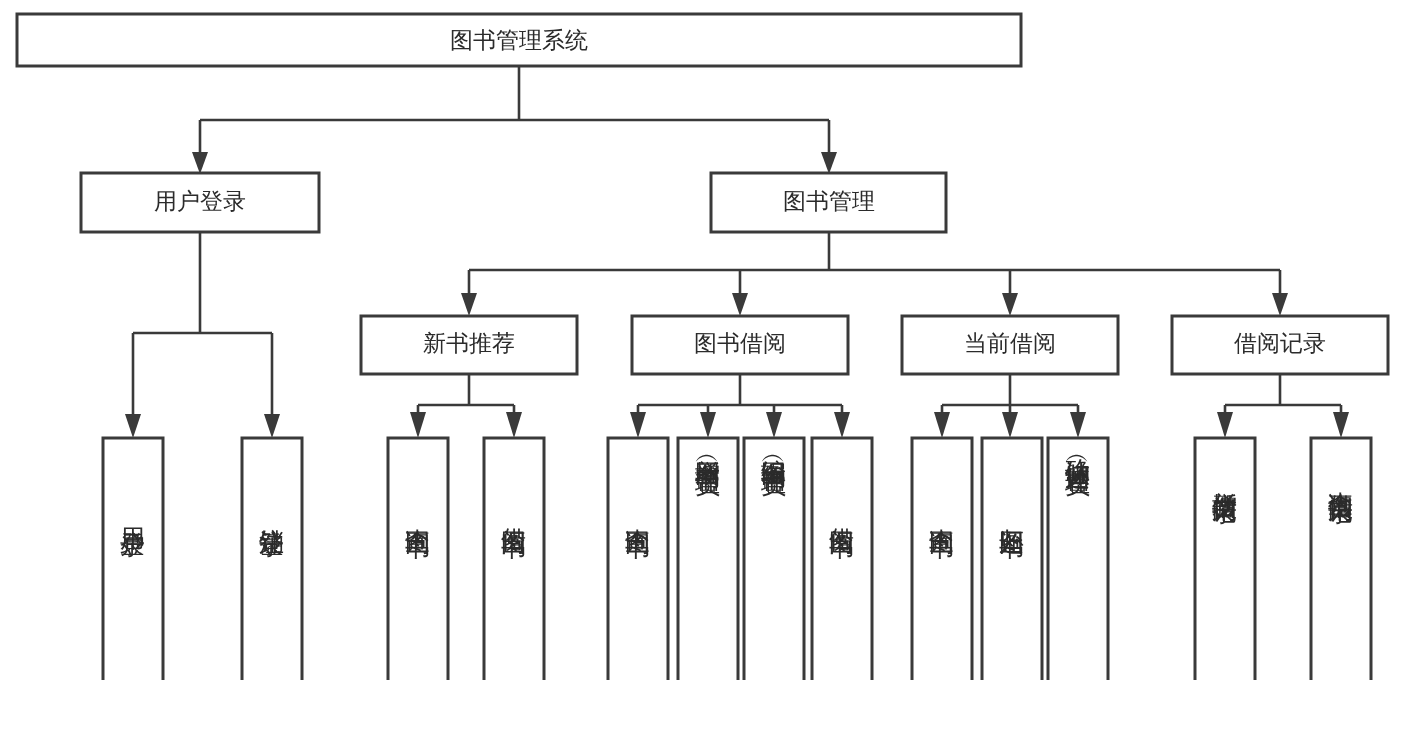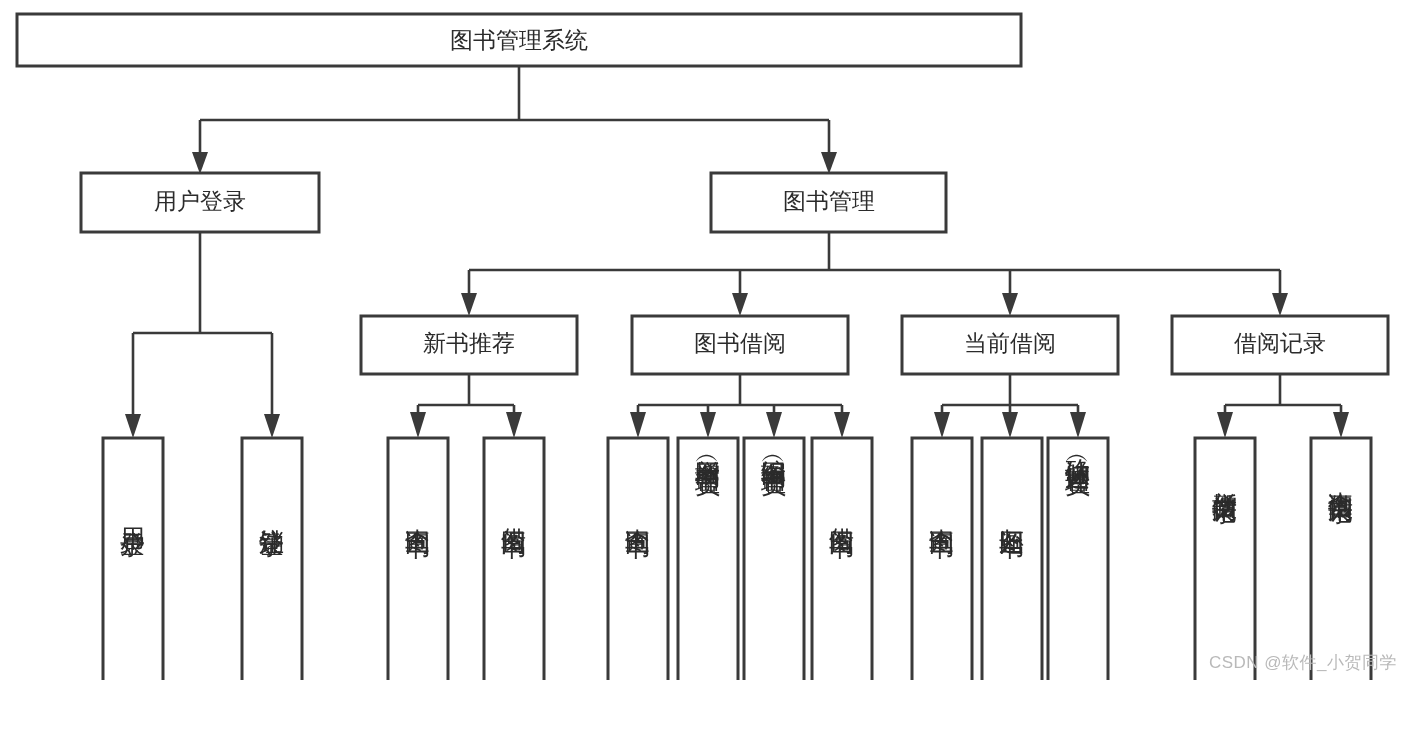--- a/index.html
+++ b/index.html
@@ -239,15 +239,14 @@
       <text class="node-label-vert" x="1225" y="477">新增借阅记录</text>
     </g>
 
     <g>
       <rect class="node-rect" x="1311" y="438" width="60" height="298"></rect>
       <text class="node-label-vert" x="1341" y="477">查询借阅记录</text>
     </g>
 
   </svg>
 
-  <div class="watermark">CSDN @软件_小贺同学</div>
 
 </div>
 
 </body></html>

